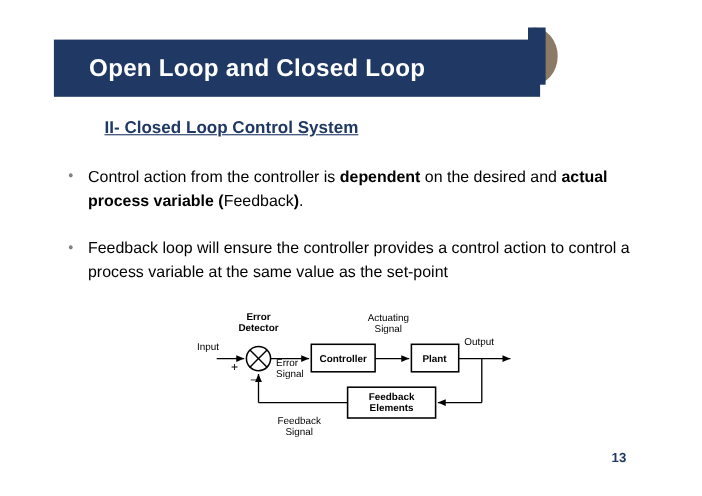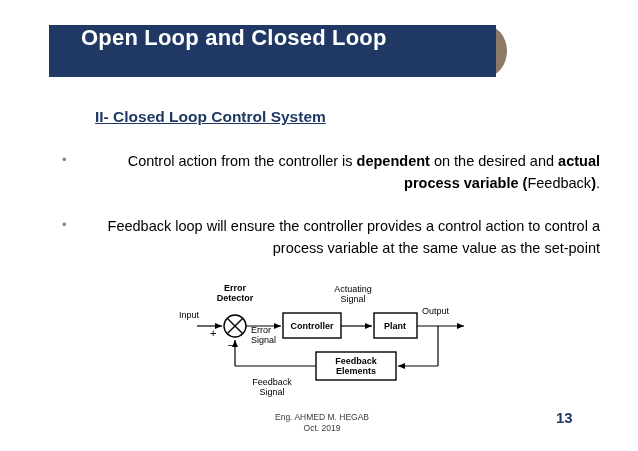--- a/index.html
+++ b/index.html
@@ -19,26 +19,26 @@
     left: 0; top: 0;
     width: 638px;
     height: 451px;
     background: #ffffff;
   }
 
   
   .title-banner {
     position: absolute;
     left: 49px;
-    top: 25px;
+    top: 36px;
     width: 442px;
     height: 52px;
     background: #1F3864;
     display: flex;
-    align-items: flex-start;
+    align-items: center;
   }
   .title-banner-text {
     color: #ffffff;
     font-size: 22px;
     font-weight: bold;
     letter-spacing: 0.2px;
     padding-left: 32px;
     white-space: nowrap;
   }
   
@@ -85,21 +85,20 @@
   }
   .bullet-marker {
     color: #808080;
     font-size: 13px;
     width: 18px;
     flex: 0 0 18px;
     line-height: 1.55;
   }
   .bullet-text {
     width: 520px;
-    text-align: right;
   }
   #bullet-1 { left: 62px; top: 150px; }
   #bullet-2 { left: 62px; top: 215px; }
   b.strong { font-weight: bold; }
 
   
   .diagram {
     position: absolute;
     left: 176px;
     top: 278px;
@@ -116,21 +115,21 @@
     width: 180px;
     text-align: center;
     font-size: 8.5px;
     color: #3a3a3a;
     line-height: 1.35;
   }
   .page-number {
     position: absolute;
     left: 556px;
     top: 409px;
-    font-size: 15px;
+    font-size: 12px;
     color: #1F3864;
     font-weight: bold;
   }
 </style>
 </head>
 <body>
 
 <div class="slide">
 
   <div class="banner-tail"></div>
@@ -202,19 +201,15 @@
       <text x="180" y="96" font-family="Liberation Sans, sans-serif" font-size="9" font-weight="bold" text-anchor="middle" fill="#000">Elements</text>
 
       <line x1="140" y1="88" x2="59" y2="88" stroke="#000" stroke-width="1.2"></line>
       <line x1="59" y1="88" x2="59" y2="62" stroke="#000" stroke-width="1.2" marker-end="url(#arrow)"></line>
 
       <text x="96" y="107" font-family="Liberation Sans, sans-serif" font-size="9" fill="#000" text-anchor="middle">Feedback</text>
       <text x="96" y="117" font-family="Liberation Sans, sans-serif" font-size="9" fill="#000" text-anchor="middle">Signal</text>
     </svg>
   </div>
 
-  <div class="footer">
-    <div>Eng. AHMED M. HEGAB</div>
-    <div>Oct.  2019</div>
-  </div>
 
   <div class="page-number">13</div>
 </div>
 
 </body></html>

